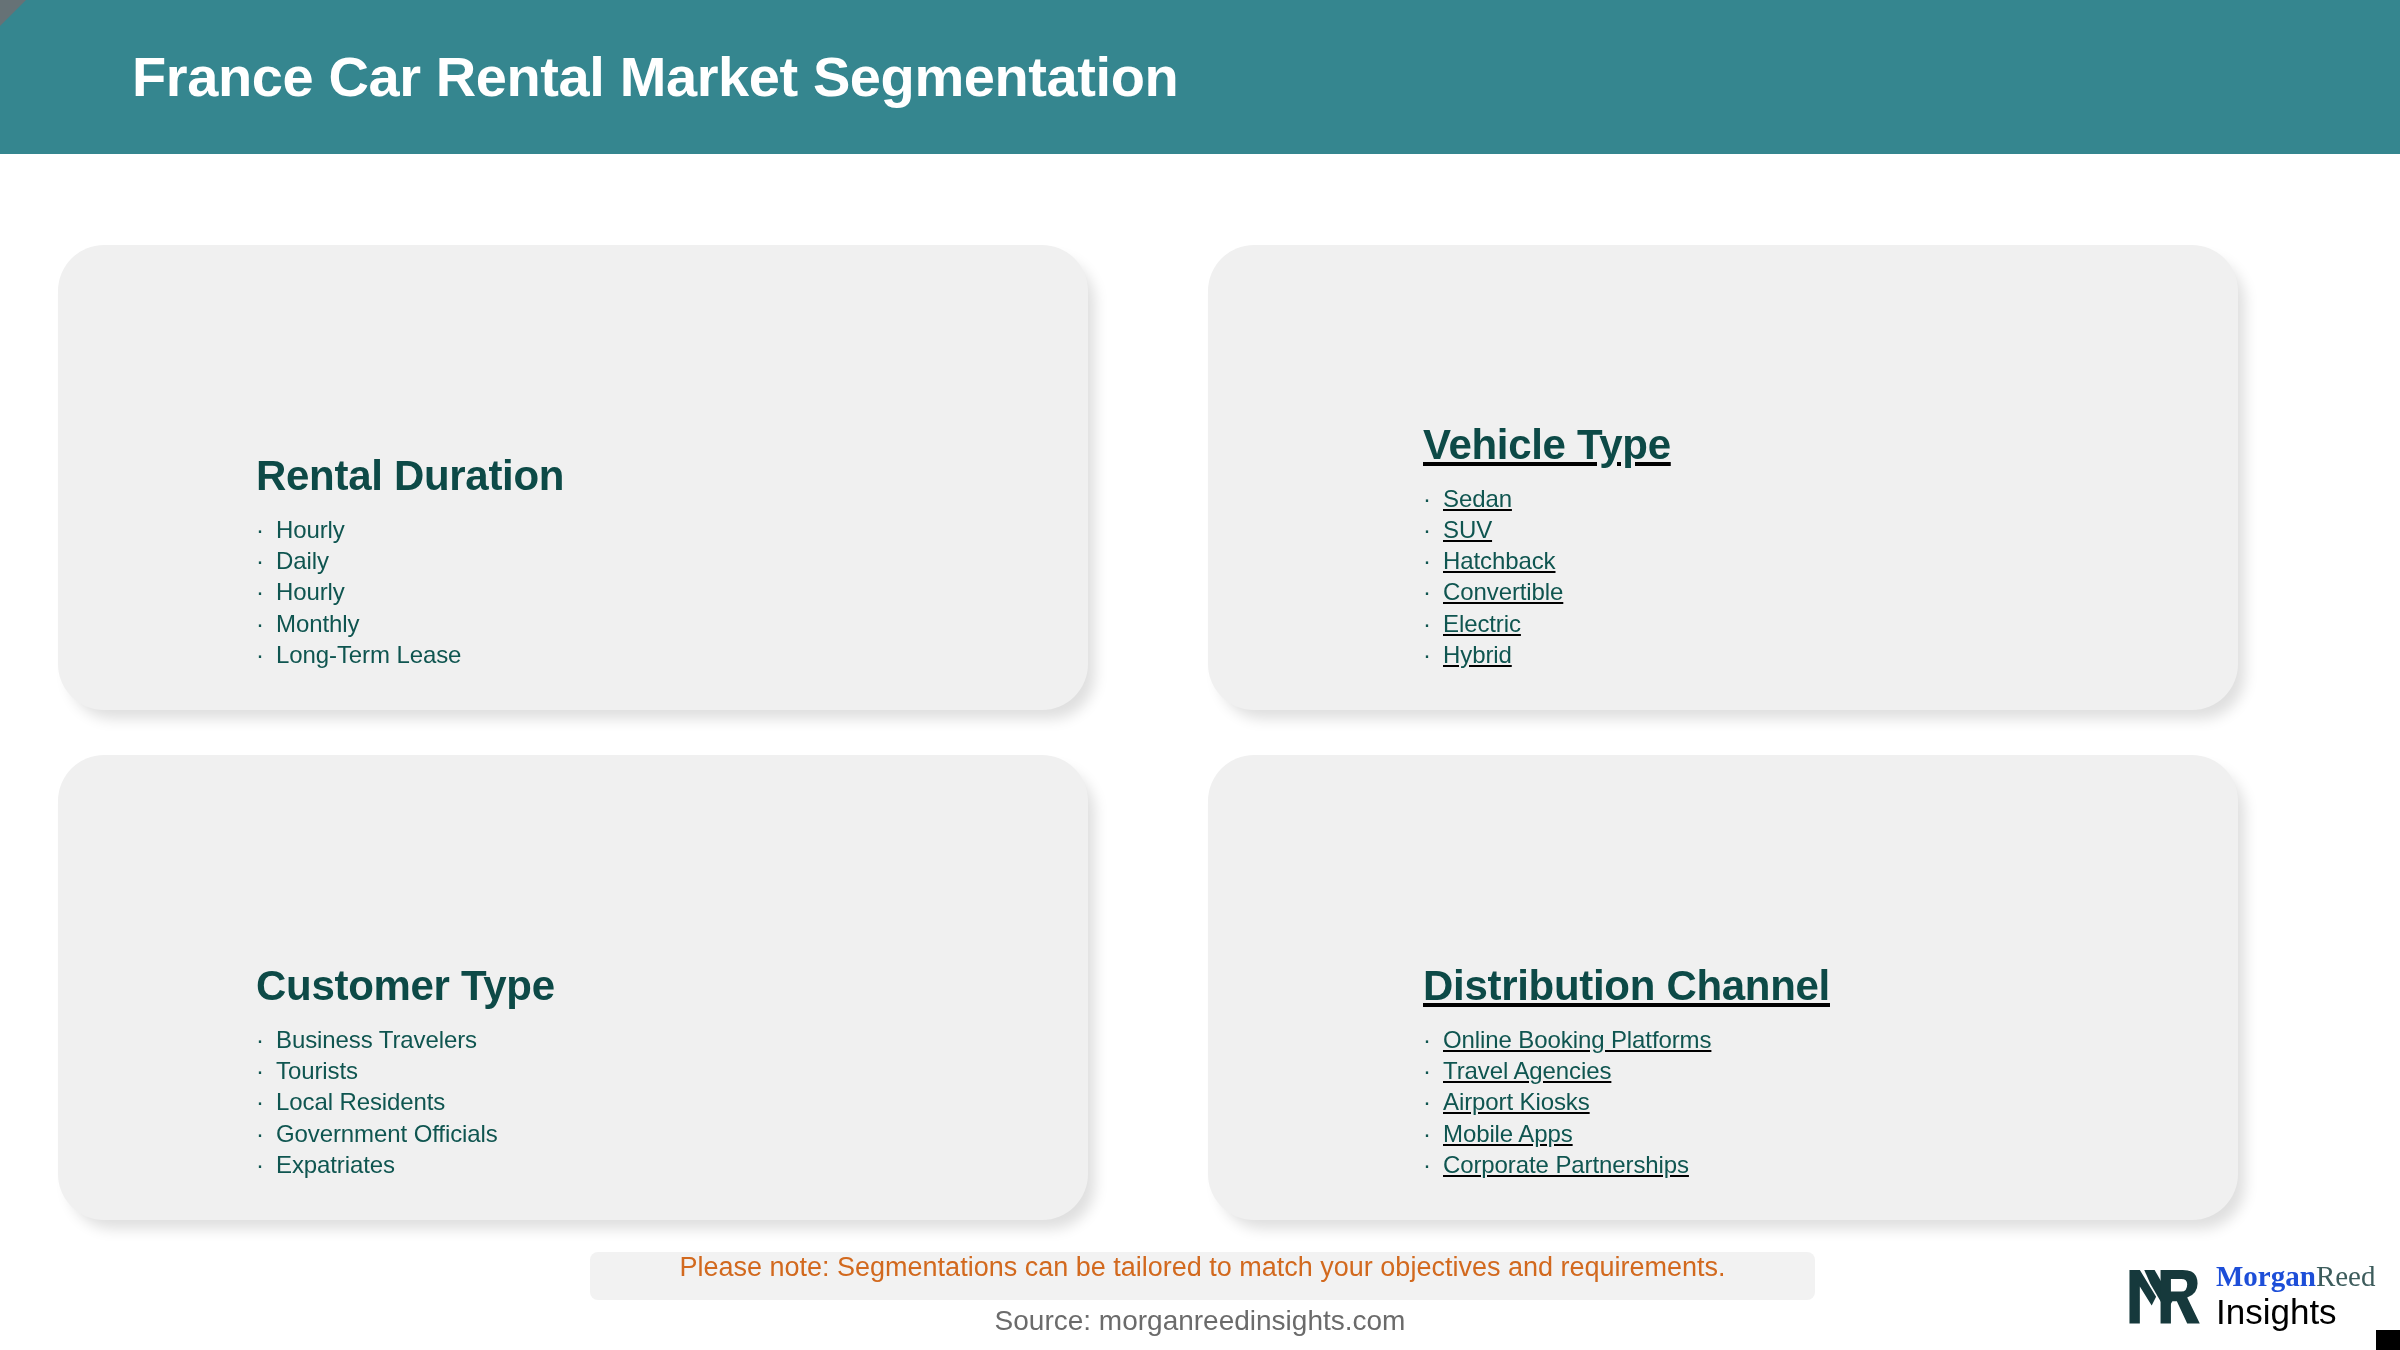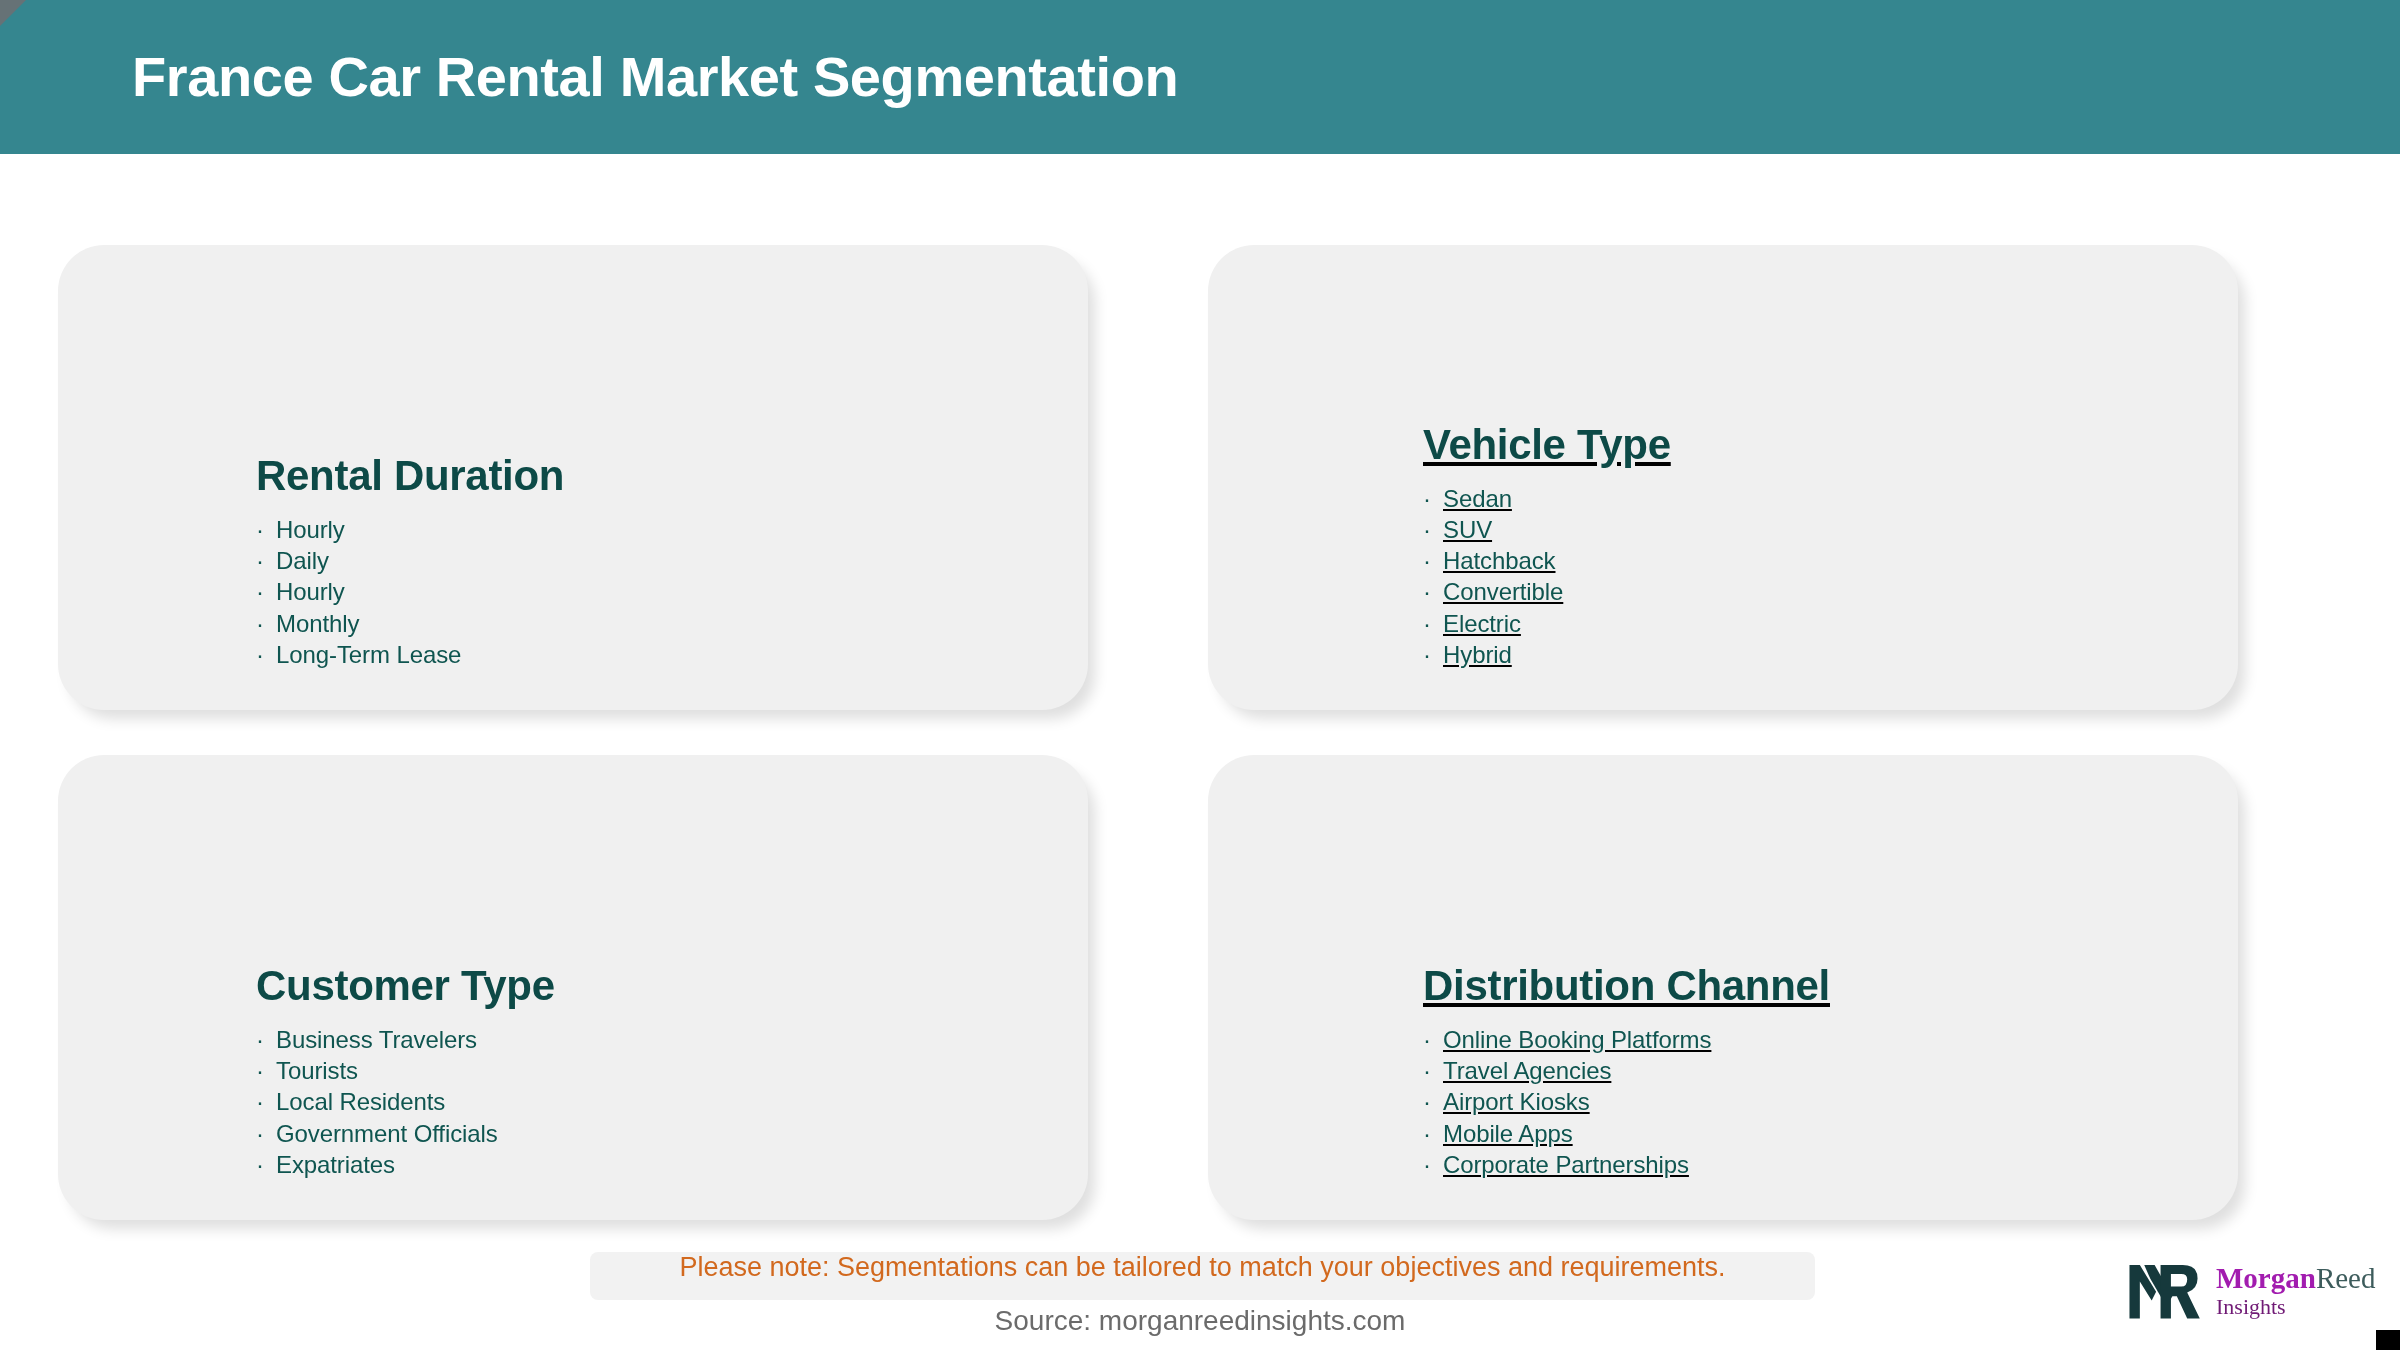--- a/index.html
+++ b/index.html
@@ -120,26 +120,26 @@
   .logo {
     position:absolute;
     left:2128px; top:1262px;
     display:flex;
     align-items:center;
     gap:14px;
   }
   .logo-mark { width:74px; height:58px; display:block; }
   .logo-words { display:flex; flex-direction:column; line-height:1.0; }
   .logo-line1 { font-family:"Liberation Serif", serif; font-size:29px; white-space:nowrap; }
-  .logo-morgan { color:#a21caf; font-weight:700; }
+  .logo-morgan { color:#1d4ed8; font-weight:700; }
   .logo-reed { color:#3d5c5c; font-weight:400; }
   .logo-line2 {
-    font-family:Liberation Serif, serif;
-    font-size:22px;
-    color:#701a75;
+    font-family:Liberation Sans, sans-serif;
+    font-size:35px;
+    color:#000000;
     margin-top:3px;
     white-space:nowrap;
   }
   .bottom-artifact {
     position:absolute;
     right:0; bottom:0;
     width:24px; height:20px;
     background:#000000;
   }
 </style>

